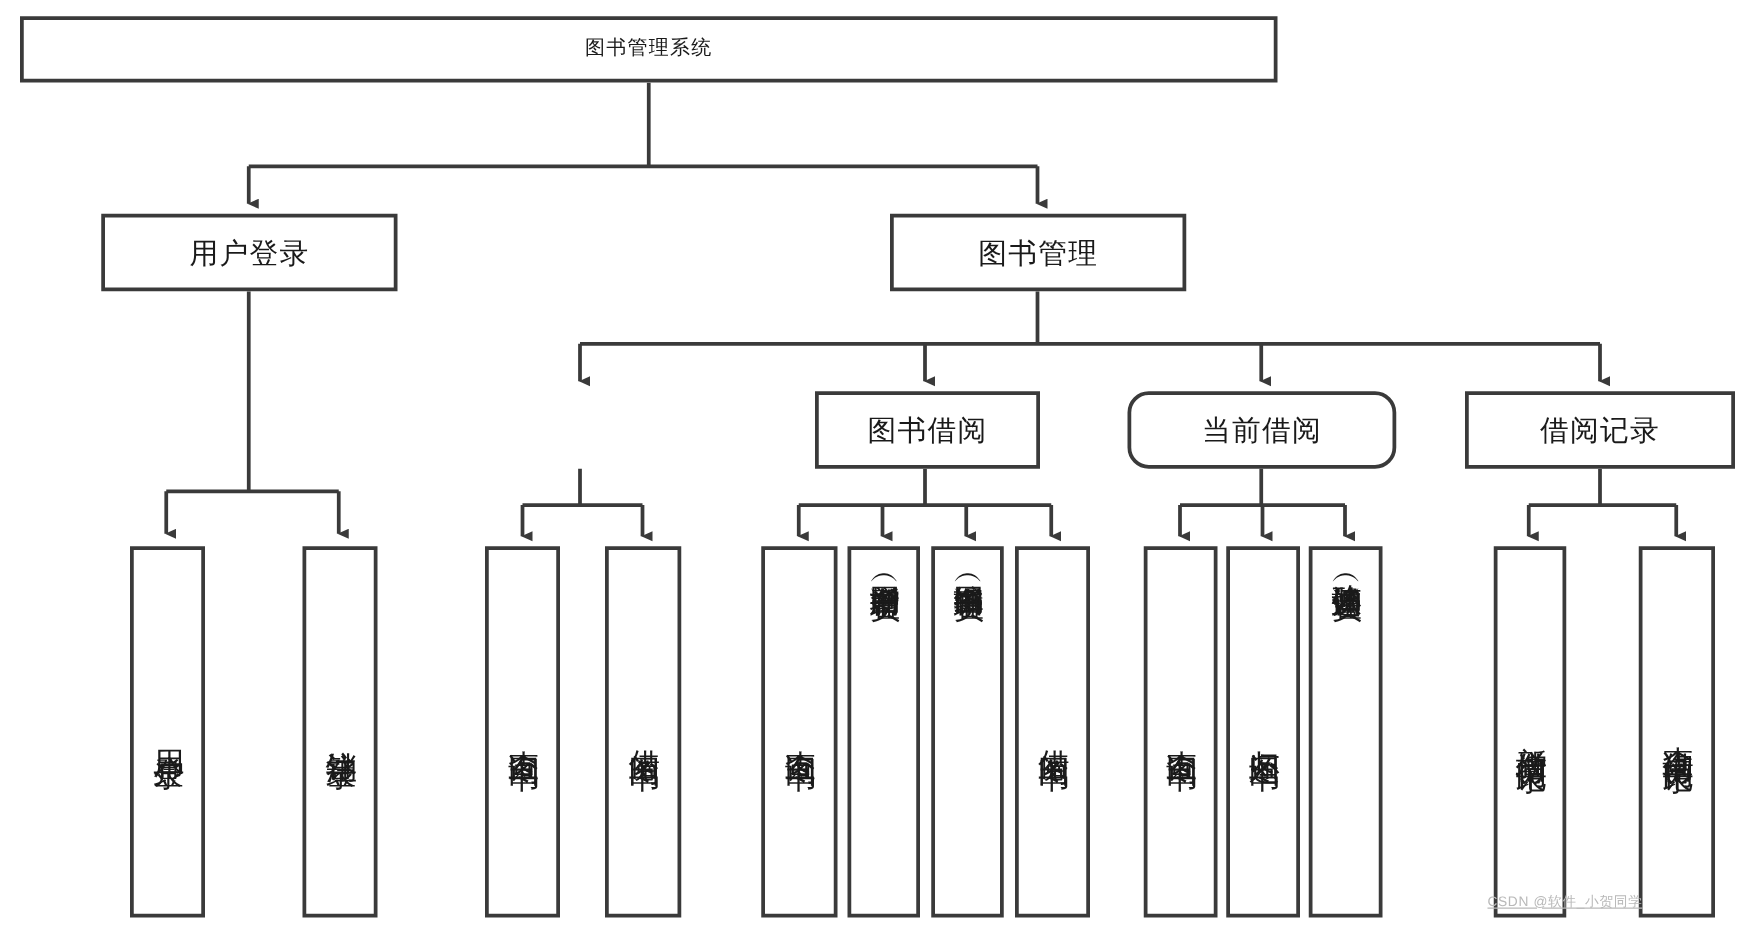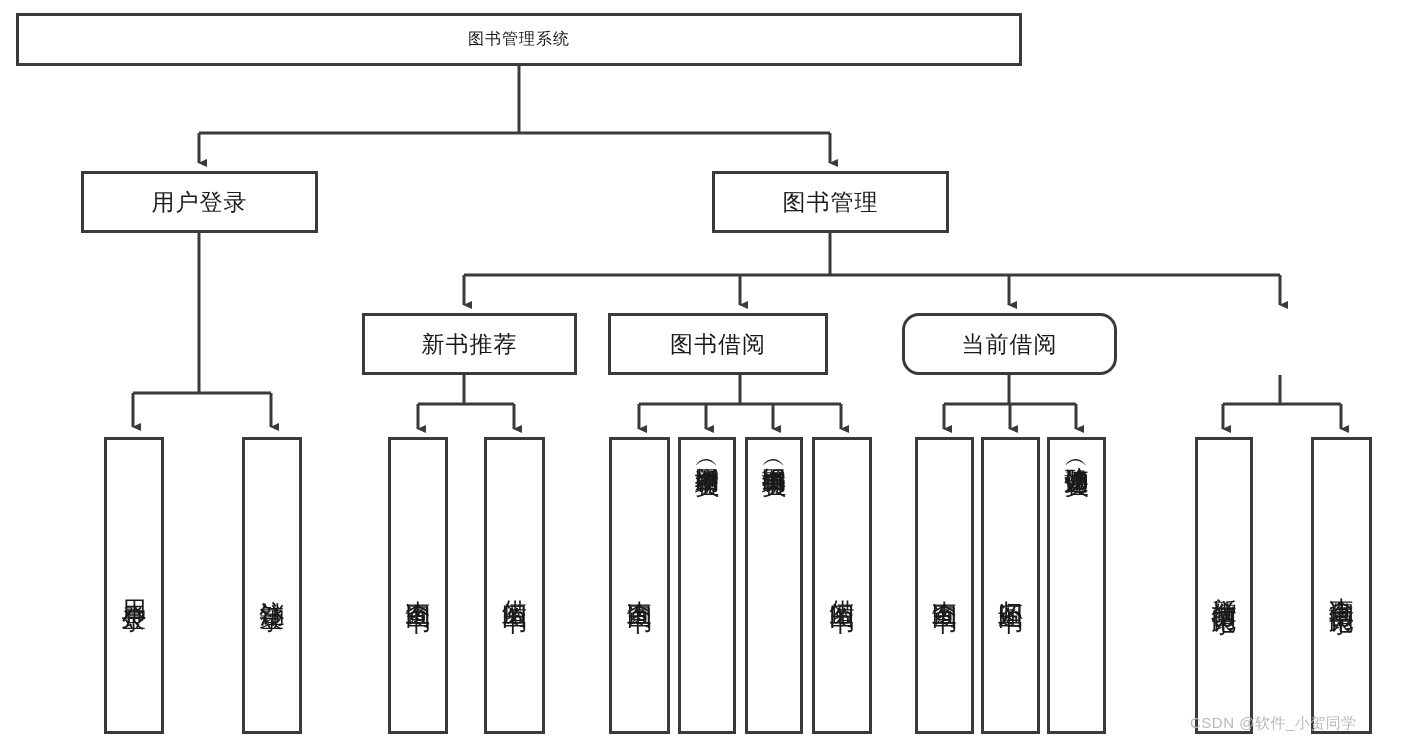--- a/index.html
+++ b/index.html
@@ -72,24 +72,25 @@
     letter-spacing: 1px;
   }
   .node.vertical.center-text {
     align-items: center;
     padding-top: 0;
   }
   #watermark {
     position: absolute;
     left: 1190px;
     top: 714px;
-    font-size: 15px;
+    font-size: 11px;
     color: #b9b9b9;
     white-space: nowrap;
     letter-spacing: 0.5px;
+    text-decoration: underline;
   }
 </style>
 </head>
 <body>
 
 <div id="diagram-root">
 
   <svg id="edge-layer" viewBox="0 0 1405 747" xmlns="http://www.w3.org/2000/svg">
     <defs>
       <marker id="arrowhead" markerWidth="9" markerHeight="9" refX="4" refY="8" orient="auto" markerUnits="userSpaceOnUse">
@@ -145,29 +146,29 @@
     <span class="node-label">图书管理系统</span>
   </div>
 
   <div class="node horizontal" style="left:81px; top:171px; width:237px; height:62px;">
     <span class="node-label">用户登录</span>
   </div>
   <div class="node horizontal" style="left:712px; top:171px; width:237px; height:62px;justify-content:center;">
     <span class="node-label">图书管理</span>
   </div>
 
-  <div class="node horizontal" style="left:362px; top:313px; width:215px; height:62px;">
-    <span class="node-label">新书推荐</span>
-  </div>
-  <div class="node horizontal" style="left:608px; top:313px; width:220px; height:62px;">
+  <div class="node horizontal" style="left:652px; top:313px; width:180px; height:62px;">
     <span class="node-label">图书借阅</span>
   </div>
   <div class="node horizontal" style="left:902px; top:313px; width:215px; height:62px;border-radius:17px;">
     <span class="node-label">当前借阅</span>
   </div>
+  <div class="node horizontal" style="left:1172px; top:313px; width:216px; height:62px;">
+    <span class="node-label">借阅记录</span>
+  </div>
 
   <div class="node vertical center-text" style="left:104px; top:437px; width:60px; height:297px;">
     <span class="node-label">用户登录</span>
   </div>
   <div class="node vertical center-text" style="left:242px; top:437px; width:60px; height:297px;">
     <span class="node-label">注销登录</span>
   </div>
 
   <div class="node vertical center-text" style="left:388px; top:437px; width:60px; height:297px;">
     <span class="node-label">查询图书</span>

